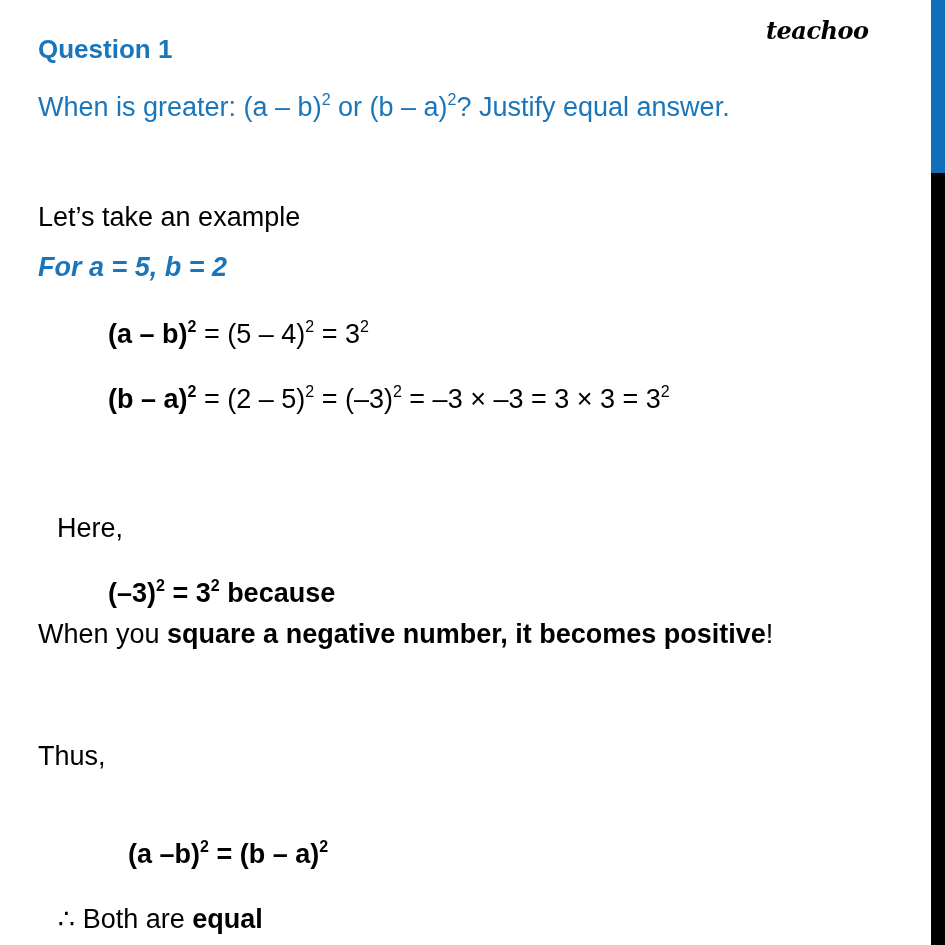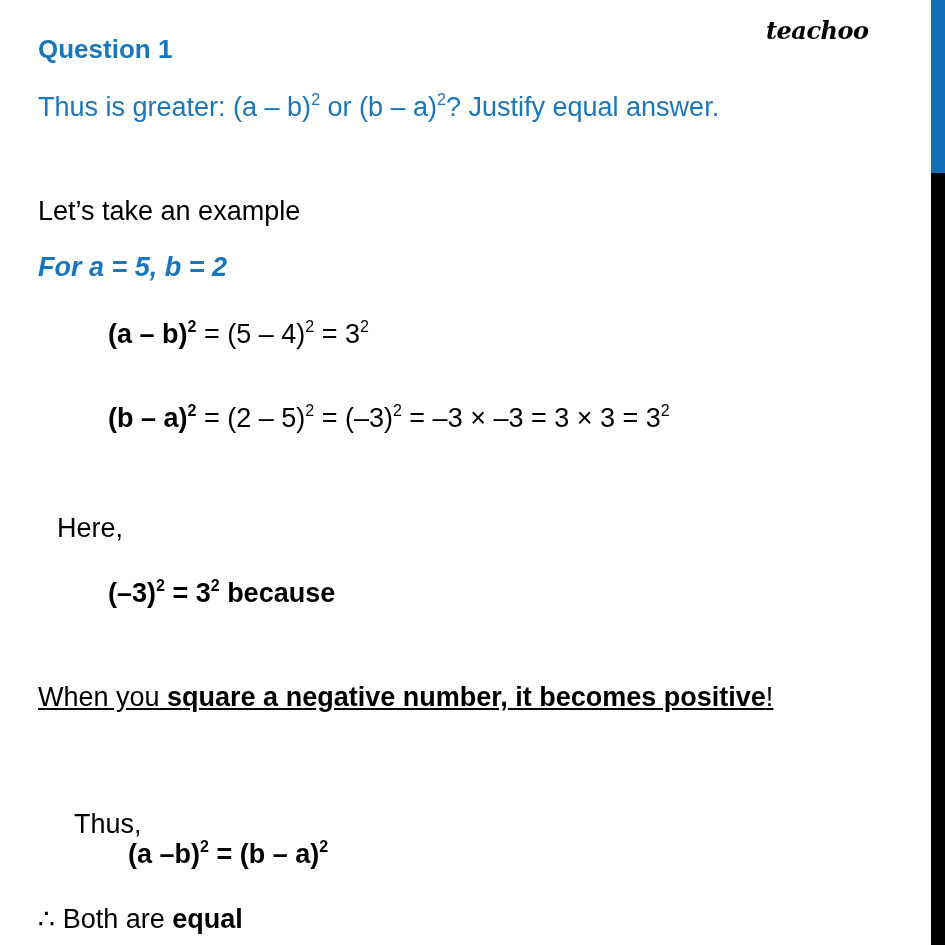--- a/index.html
+++ b/index.html
@@ -24,33 +24,33 @@
 <body>
 
 <div class="side-bar">
   <div class="blue"></div>
 </div>
 
 <div class="logo">teachoo</div>
 
 <div class="line blue-text title" style="top:33px;">Question 1</div>
 
-<div class="line blue-text" style="top:91px;"><span>Thus is greater: (a – b)</span><sup>2</sup><span> or (b – a)</span><sup>2</sup><span>? Justify equal answer.</span></div>
+<div class="line blue-text" style="top:91px;"><span>When is greater: (a – b)</span><sup>2</sup><span> or (b – a)</span><sup>2</sup><span>? Justify equal answer.</span></div>
 
-<div class="line" style="top:195px;">Let’s take an example</div>
+<div class="line" style="top:201px;">Let’s take an example</div>
 
 <div class="line blue-text" style="top:251px;font-weight:bold;font-style:italic;">For a = 5, b = 2</div>
 
 <div class="line ind" style="top:318px;"><b>(a – b)</b><sup><b>2</b></sup><span> = (5 – 4)</span><sup>2</sup><span> = 3</span><sup>2</sup></div>
 
-<div class="line ind" style="top:383px;margin-top:19px;"><b>(b – a)</b><sup><b>2</b></sup><span> = (2 – 5)</span><sup>2</sup><span> = (–3)</span><sup>2</sup><span> = –3 × –3 = 3 × 3 = 3</span><sup>2</sup></div>
+<div class="line ind" style="top:383px;"><b>(b – a)</b><sup><b>2</b></sup><span> = (2 – 5)</span><sup>2</sup><span> = (–3)</span><sup>2</sup><span> = –3 × –3 = 3 × 3 = 3</span><sup>2</sup></div>
 
 <div class="line" style="top:512px;margin-left:19px;">Here,</div>
 
 <div class="line ind" style="top:577px;font-weight:bold;"><span>(–3)</span><sup>2</sup><span> = 3</span><sup>2</sup><span> because</span></div>
 
-<div class="line" style="top:681px;text-decoration:underline;"><span>When you </span><b>square a negative number, it becomes positive</b><span>!</span></div>
+<div class="line" style="top:618px;"><span>When you </span><b>square a negative number, it becomes positive</b><span>!</span></div>
 
-<div class="line" style="top:808px;margin-left:36px;">Thus,</div>
+<div class="line" style="top:740px;">Thus,</div>
 
 <div class="line ind" style="top:838px;font-weight:bold;margin-left:20px;"><span>(a –b)</span><sup>2</sup><span> = (b – a)</span><sup>2</sup></div>
 
-<div class="line" style="top:903px;"><span>∴ Both are </span><b>equal</b></div>
+<div class="line" style="top:903px;margin-left:20px;"><span>∴ Both are </span><b>equal</b></div>
 
 </body></html>

